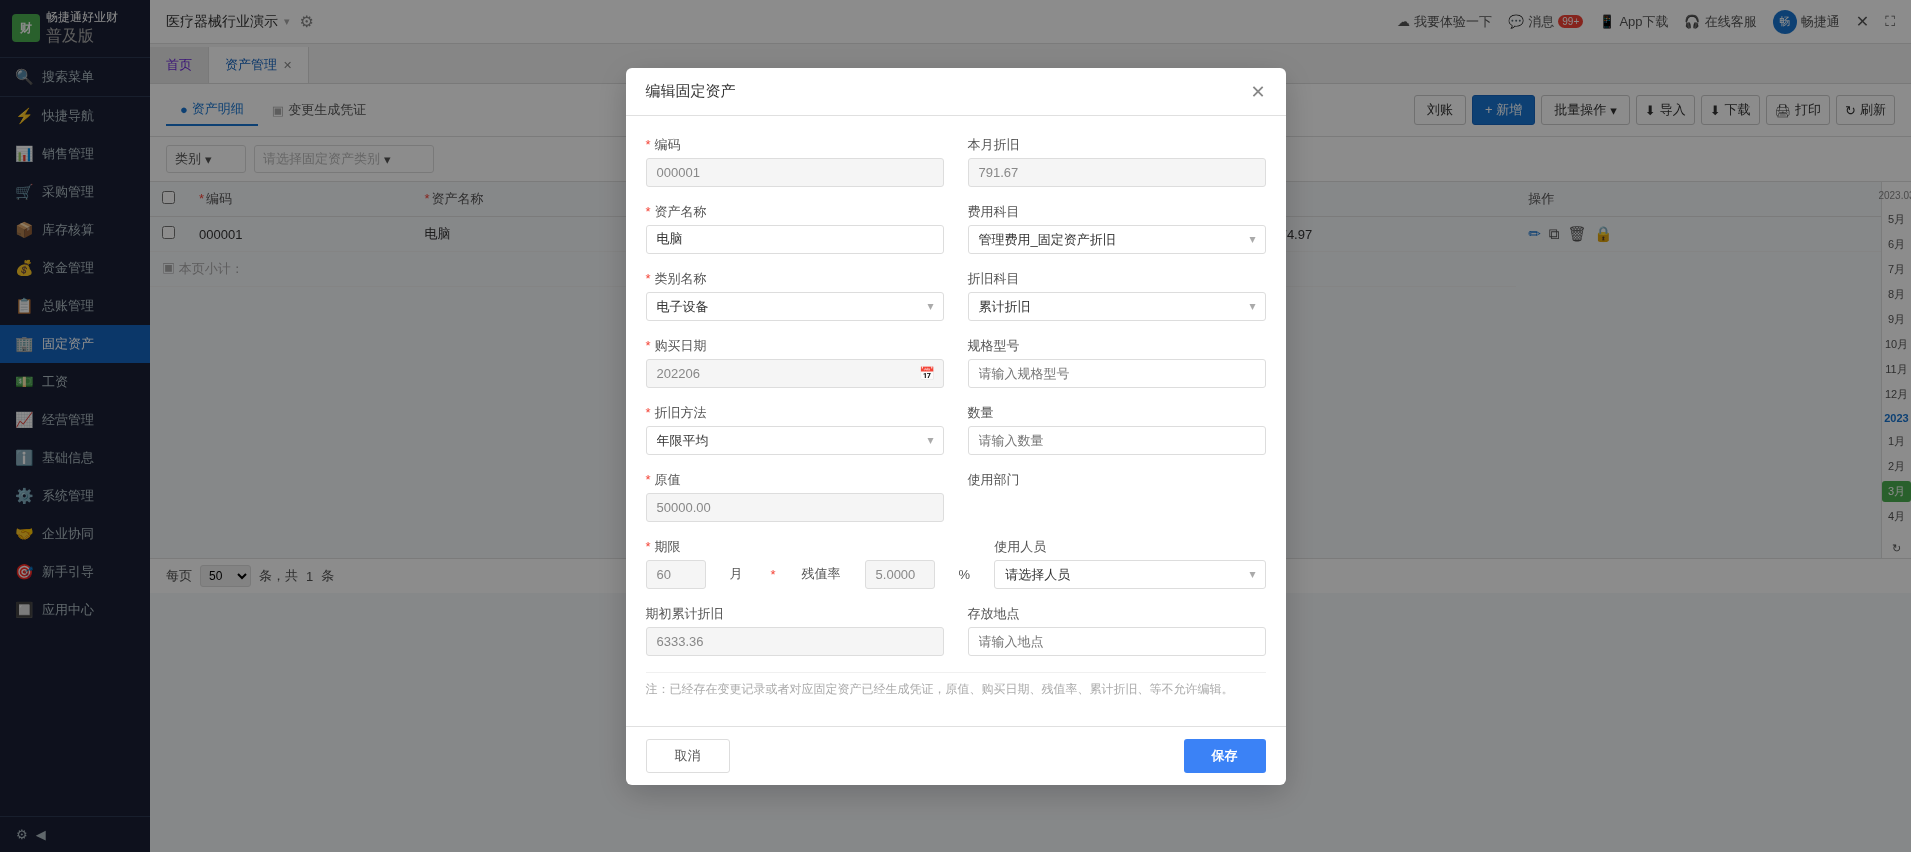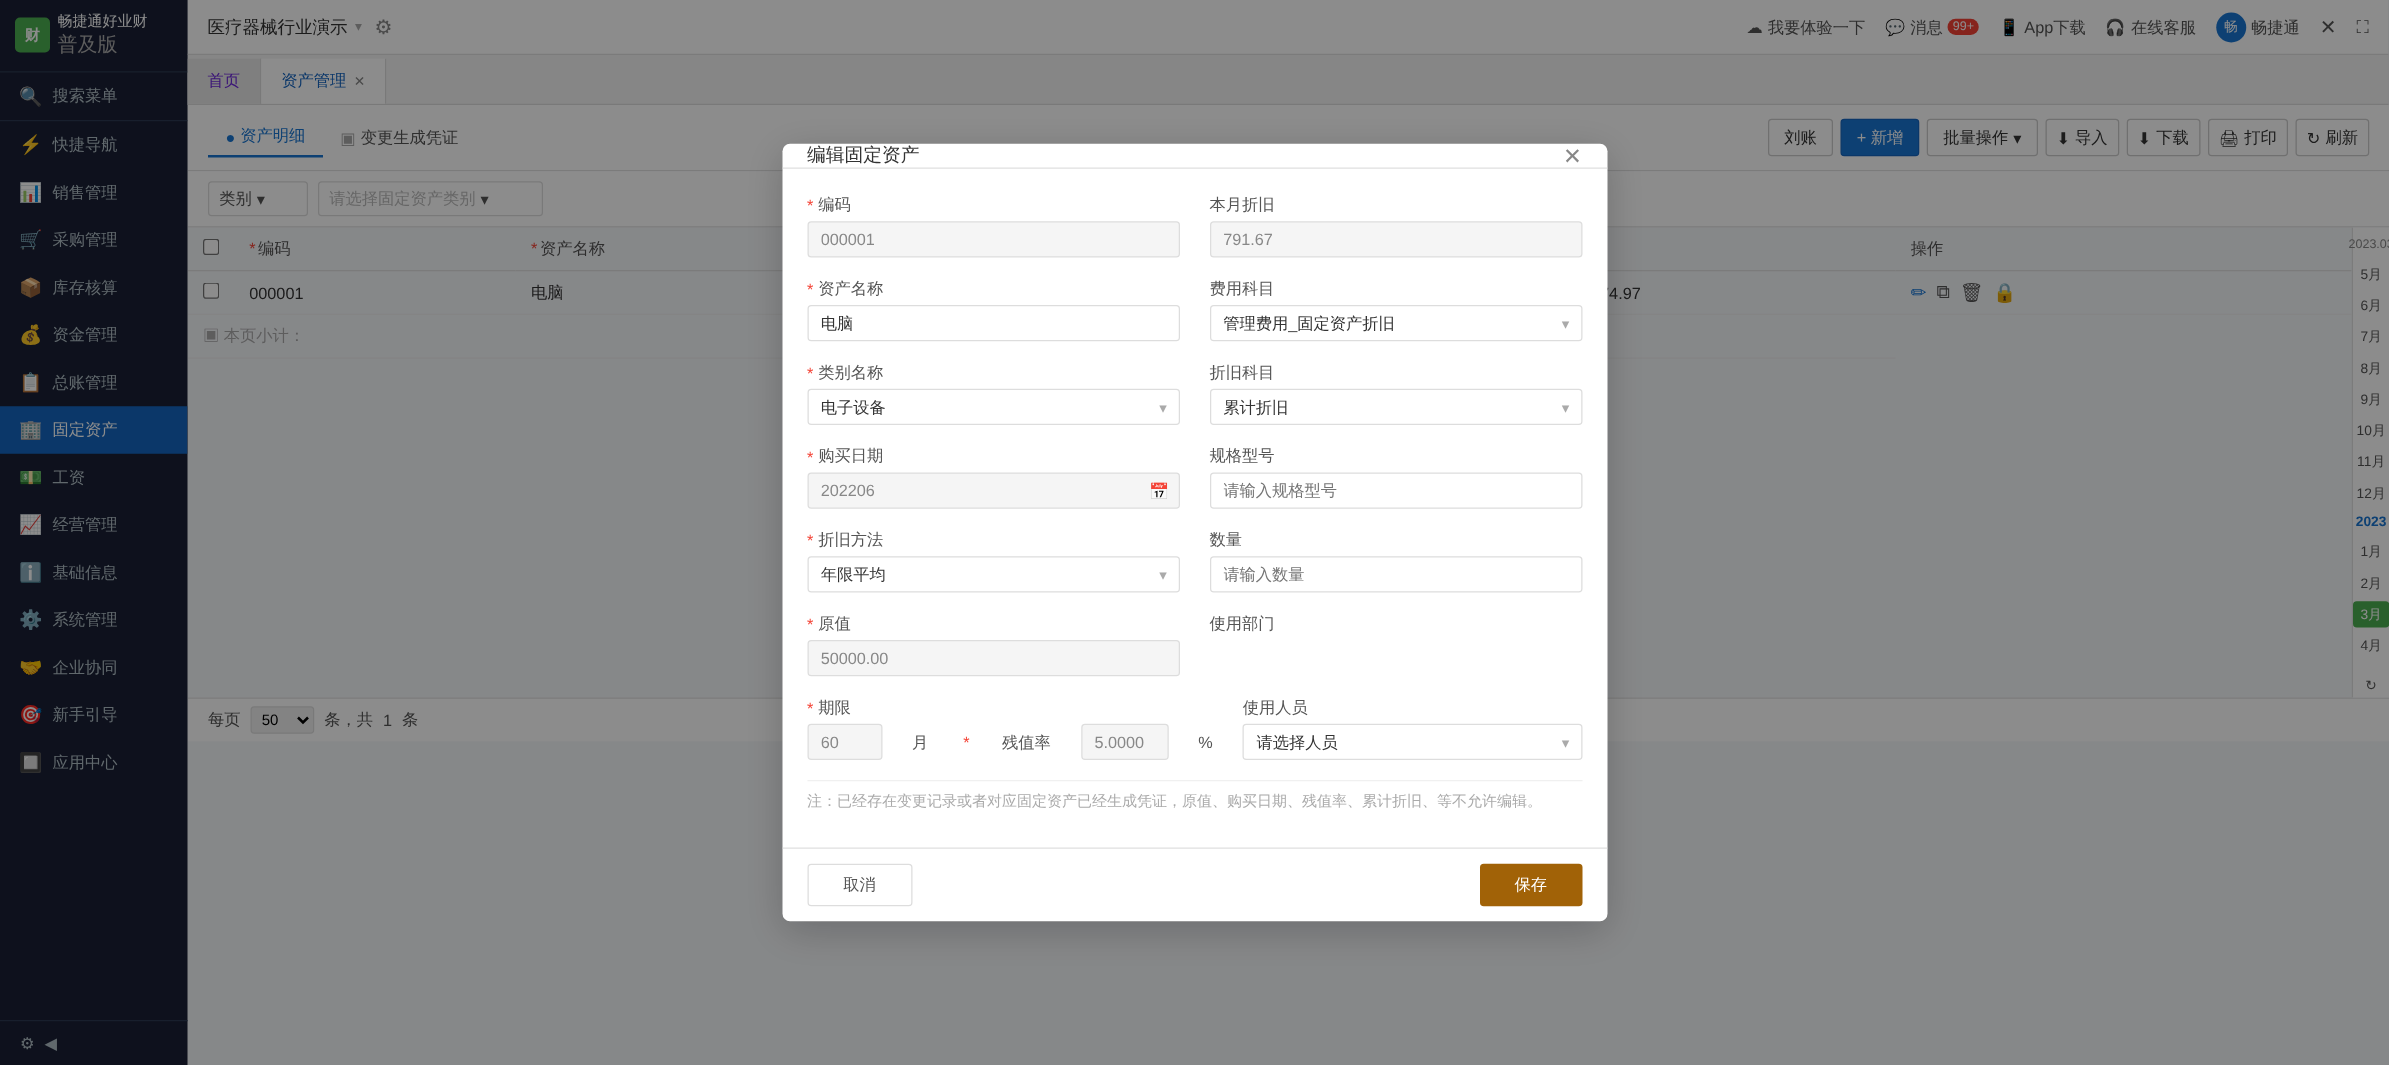--- a/index.html
+++ b/index.html
@@ -69,38 +69,38 @@
     .cal-item { font-size: 11px; color: #555; padding: 3px 0; text-align: center; cursor: pointer; width: 100%; }
     .cal-item.today { background: #4caf50; color: #fff; border-radius: 3px; }
 
     
     .bottom-bar { background: #fff; border-top: 1px solid #e0e0e0; padding: 6px 16px; display: flex; align-items: center; gap: 8px; font-size: 13px; color: #555; flex-shrink: 0; }
     .page-size-select { border: 1px solid #ddd; border-radius: 3px; padding: 2px 4px; font-size: 12px; }
 
     
     .modal-overlay { position: fixed; top: 0; left: 0; width: 100%; height: 100%; background: rgba(0,0,0,0.45); z-index: 100; display: flex; align-items: center; justify-content: center; }
     .modal { background: #fff; border-radius: 6px; width: 660px; max-height: 90vh; overflow-y: auto; box-shadow: 0 8px 32px rgba(0,0,0,0.2); }
-    .modal-header { padding: 0 20px; border-bottom: 1px solid #e0e0e0; display: flex; align-items: flex-end; justify-content: space-between; }
+    .modal-header { padding: 14px 20px; border-bottom: 1px solid #e0e0e0; display: flex; align-items: flex-end; justify-content: space-between; }
     .modal-title { font-size: 15px; font-weight: 500; color: #333; }
     .modal-close { color: #888; cursor: pointer; font-size: 18px; line-height: 1; }
     .modal-body { padding: 20px; }
     .form-row { display: grid; grid-template-columns: 1fr 1fr; gap: 16px 24px; margin-bottom: 16px; }
     .form-group { display: flex; flex-direction: column; gap: 4px; }
     .form-label { font-size: 13px; color: #555; display: flex; align-items: center; gap: 2px; }
     .form-input { padding: 6px 10px; border: 1px solid #ddd; border-radius: 3px; font-size: 13px; color: #333; outline: none; width: 100%; }
     .form-input.readonly { background: #f5f5f5; color: #888; }
     .form-select { padding: 6px 10px; border: 1px solid #ddd; border-radius: 3px; font-size: 13px; color: #333; background: #fff; cursor: pointer; appearance: none; width: 100%; }
     .form-input-with-icon { position: relative; }
     .form-input-with-icon .calendar-icon { position: absolute; right: 8px; top: 50%; transform: translateY(-50%); color: #aaa; cursor: pointer; }
     .input-row { display: flex; align-items: center; gap: 24px; }
     .unit-text { color: #555; font-size: 13px; white-space: nowrap; }
     .form-hint { font-size: 12px; color: #aaa; padding: 8px 0; border-top: 1px solid #f0f0f0; margin-top: 8px; }
     .modal-footer { padding: 12px 20px; border-top: 1px solid #e0e0e0; display: flex; justify-content: space-between; gap: 16px; }
     .btn-cancel { padding: 7px 28px; border: 1px solid #ddd; background: #fff; border-radius: 3px; cursor: pointer; font-size: 13px; color: #555; }
-    .btn-save { padding: 7px 28px; border: none; background: #a16207; color: #fff; border-radius: 3px; cursor: pointer; font-size: 13px; }
+    .btn-save { padding: 7px 28px; border: none; background: #3b82f6; color: #fff; border-radius: 3px; cursor: pointer; font-size: 13px; font-weight: bold; }
 
     .select-wrapper { position: relative; }
     .select-wrapper::after { content: '▾'; position: absolute; right: 10px; top: 50%; transform: translateY(-50%); color: #aaa; pointer-events: none; font-size: 12px; }
     .select-wrapper select { width: 100%; padding: 6px 28px 6px 10px; border: 1px solid #ddd; border-radius: 3px; font-size: 13px; background: #fff; appearance: none; cursor: pointer; outline: none; }
 
     .tab-panel { display: flex; gap: 0; align-items: center; }
     .page-tab-btn { padding: 6px 14px; border: none; background: none; font-size: 13px; color: #555; cursor: pointer; display: flex; align-items: center; gap: 4px; }
     .page-tab-btn.active { color: #1976d2; border-bottom: 2px solid #1976d2; }
 
     .action-icons { display: flex; gap: 8px; }
@@ -503,20 +503,34 @@
             <span>使用人员</span>
           </div>
           <div class="select-wrapper">
             <select class="form-select">
               <option value="">请选择人员</option>
             </select>
           </div>
         </div>
       </div>
 
+      <div class="form-row">
+        <div class="form-group">
+          <div class="form-label">
+            <span>期初累计折旧</span>
+          </div>
+          <input type="text" class="form-input readonly" value="6333.36" style="">
+        </div>
+        <div class="form-group">
+          <div class="form-label">
+            <span>存放地点</span>
+          </div>
+          <input type="text" class="form-input" placeholder="请输入地点" style="">
+        </div>
+      </div>
 
       <div class="form-hint">注：已经存在变更记录或者对应固定资产已经生成凭证，原值、购买日期、残值率、累计折旧、等不允许编辑。</div>
 
     </div>
     <div class="modal-footer">
       <button class="btn-cancel">取消</button>
       <button class="btn-save">保存</button>
     </div>
   </div>
 </div>

